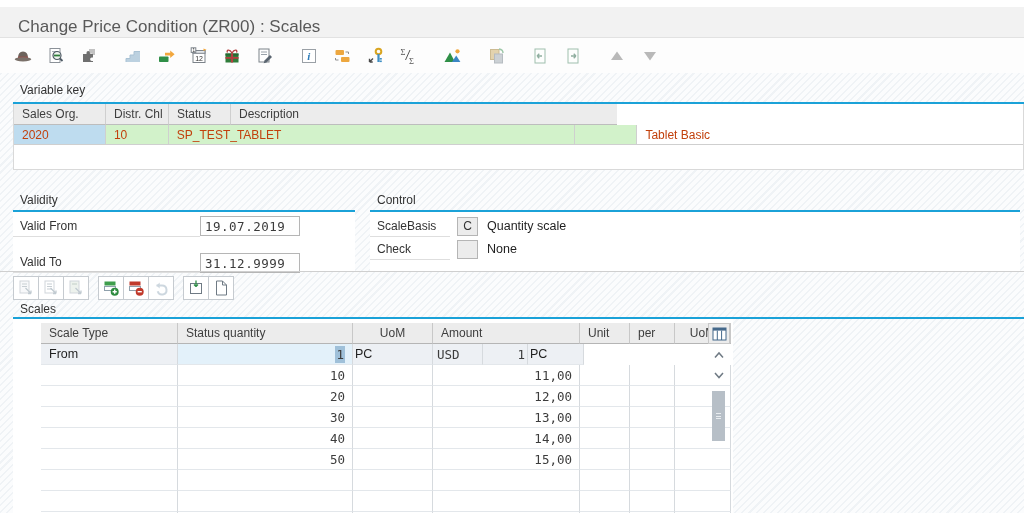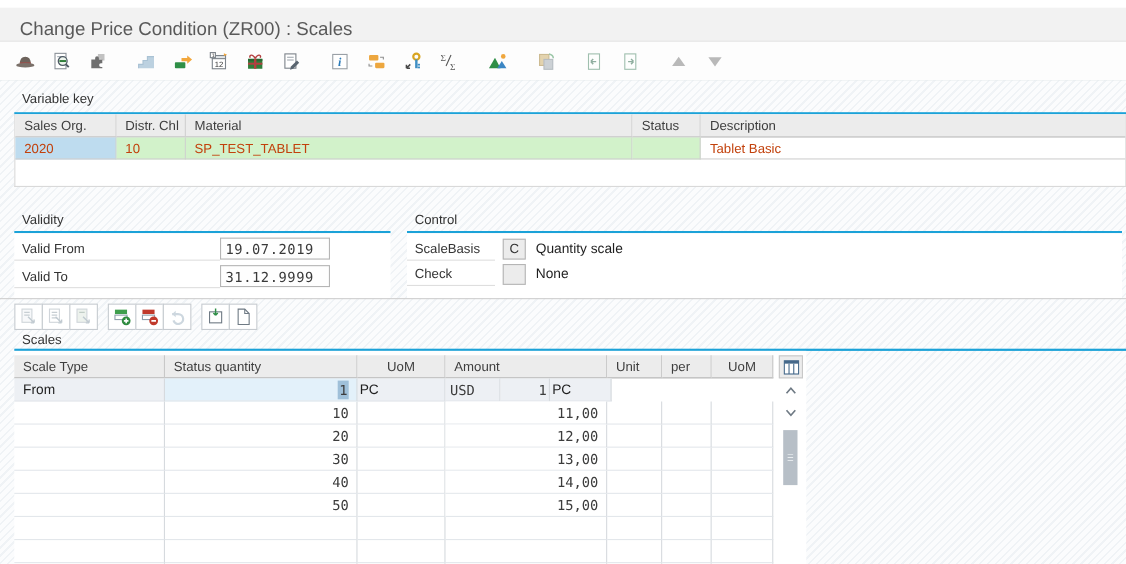--- a/index.html
+++ b/index.html
@@ -39,21 +39,21 @@
   .fld-text{font-size:12.5px;color:#1f1f1f;margin-left:9px;}
   .splitter{position:absolute;left:0;top:198px;width:1024px;height:1px;background:#cfcfcf;}
   
   .mini-toolbar{position:absolute;left:13px;top:203px;display:flex;align-items:center;}
   .mbtn{box-sizing:border-box;width:26px;height:24px;border:1px solid #c6cbd0;background:#ffffff;
         display:flex;align-items:center;justify-content:center;cursor:pointer;}
   .mbtn.join{margin-left:-1px;}
   .mbtn.gap{margin-left:9px;}
   .dis{opacity:.55;}
   
-  .sc-row{display:flex;}
+  .sc-row{display:flex;margin-left:28px;}
   .sc-cell{box-sizing:border-box;height:21px;border-right:1px solid #d6dade;border-bottom:1px solid #e3e7eb;
            display:flex;align-items:center;font-size:12.5px;color:#1f1f1f;white-space:nowrap;overflow:visible;}
   .sc-head .sc-cell{background:#ececec;border-right:1px solid #c8c8c8;border-bottom:1px solid #b5b5b5;
                     color:#3e3e3e;font-size:12px;padding-left:8px;overflow:hidden;}
   .c0{width:137px}.c1{width:175px}.c2{width:80px}.c3{width:147px}.c4{width:50px}.c5{width:45px}.c6{width:56px}
   .sel-row .sc-cell{background:#edf0f4;}
   .mono{font-family:"DejaVu Sans Mono",monospace;font-size:12.5px;color:#3c3c3c;}
   .num{justify-content:flex-end;padding-right:7px;}
   .pl2{padding-left:2px;}.pl4{padding-left:4px;}.pl8{padding-left:8px;}
   .hc-center{justify-content:center;padding-left:0 !important;}
@@ -215,41 +215,40 @@
   </div>
 
   <div class="content">
 
     <div class="sec-label" style="left:20px;top:10px;">Variable key</div>
     <div class="sec-line" style="left:13px;top:29px;width:1011px;"></div>
     <div class="panel" style="left:13px;top:31px;width:1011px;height:66px;">
       <div class="vk-row vk-head">
         <div class="vk-cell w0">Sales Org.</div>
         <div class="vk-cell w1">Distr. Chl</div>
-        <div class="vk-cell w2">Material</div>
         <div class="vk-cell w3">Status</div>
         <div class="vk-cell w4">Description</div>
       </div>
       <div class="vk-row vk-data">
         <div class="vk-cell w0 cell-blue">2020</div>
         <div class="vk-cell w1 cell-green">10</div>
         <div class="vk-cell w2 cell-green">SP_TEST_TABLET</div>
         <div class="vk-cell w3 cell-green"></div>
         <div class="vk-cell w4">Tablet Basic</div>
       </div>
     </div>
 
     <div class="sec-label" style="left:20px;top:120px;">Validity</div>
     <div class="sec-line" style="left:13px;top:137px;width:342px;"></div>
     <div class="panel" style="left:13px;top:139px;width:342px;height:59px;border:none;">
       <div class="fld-row" style="left:0;top:3px;width:342px;">
         <div class="fld-label" style="padding-left:7px;width:187px;">Valid From</div>
         <input class="fld-input" value="19.07.2019" style="">
       </div>
-      <div class="fld-row" style="left:0;top:28px;width:342px;">
+      <div class="fld-row" style="left:0;top:39px;width:342px;align-items:flex-end;">
         <div class="fld-label" style="padding-left:7px;width:187px;">Valid To</div>
         <input class="fld-input" value="31.12.9999" style="">
       </div>
     </div>
 
     <div class="sec-label" style="left:377px;top:120px;">Control</div>
     <div class="sec-line" style="left:370px;top:137px;width:650px;"></div>
     <div class="panel" style="left:370px;top:139px;width:650px;height:59px;border:none;">
       <div class="fld-row" style="left:0;top:26px;width:650px;">
         <div class="fld-label" style="padding-left:7px;width:80px;">Check</div>

